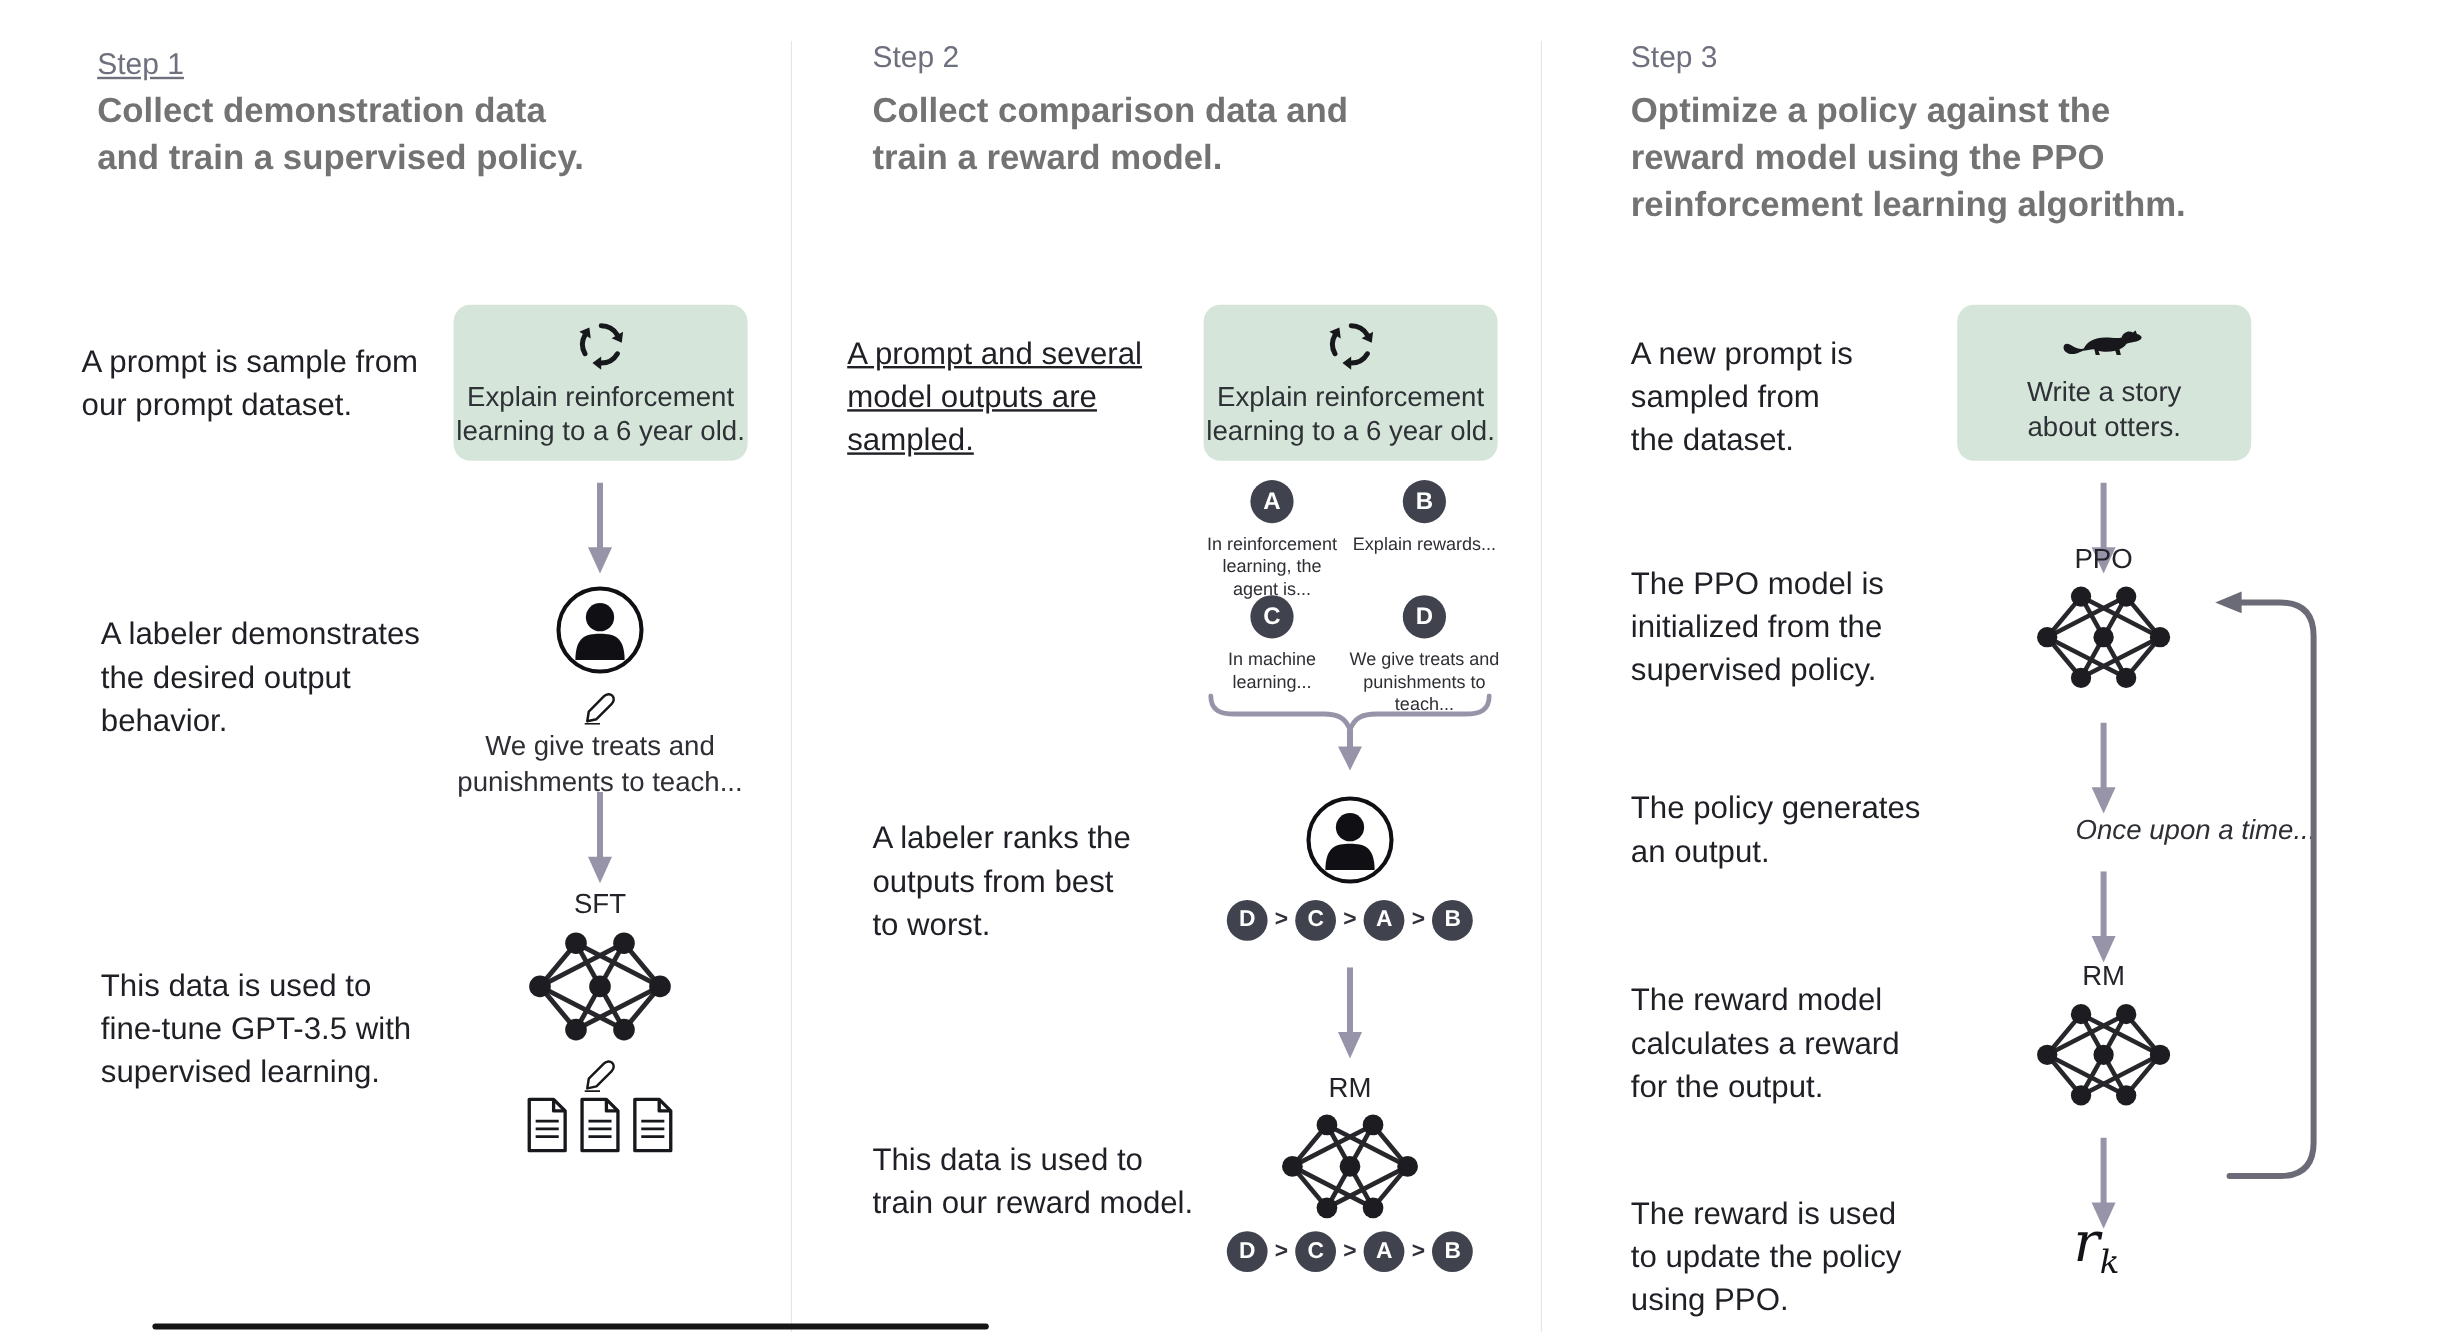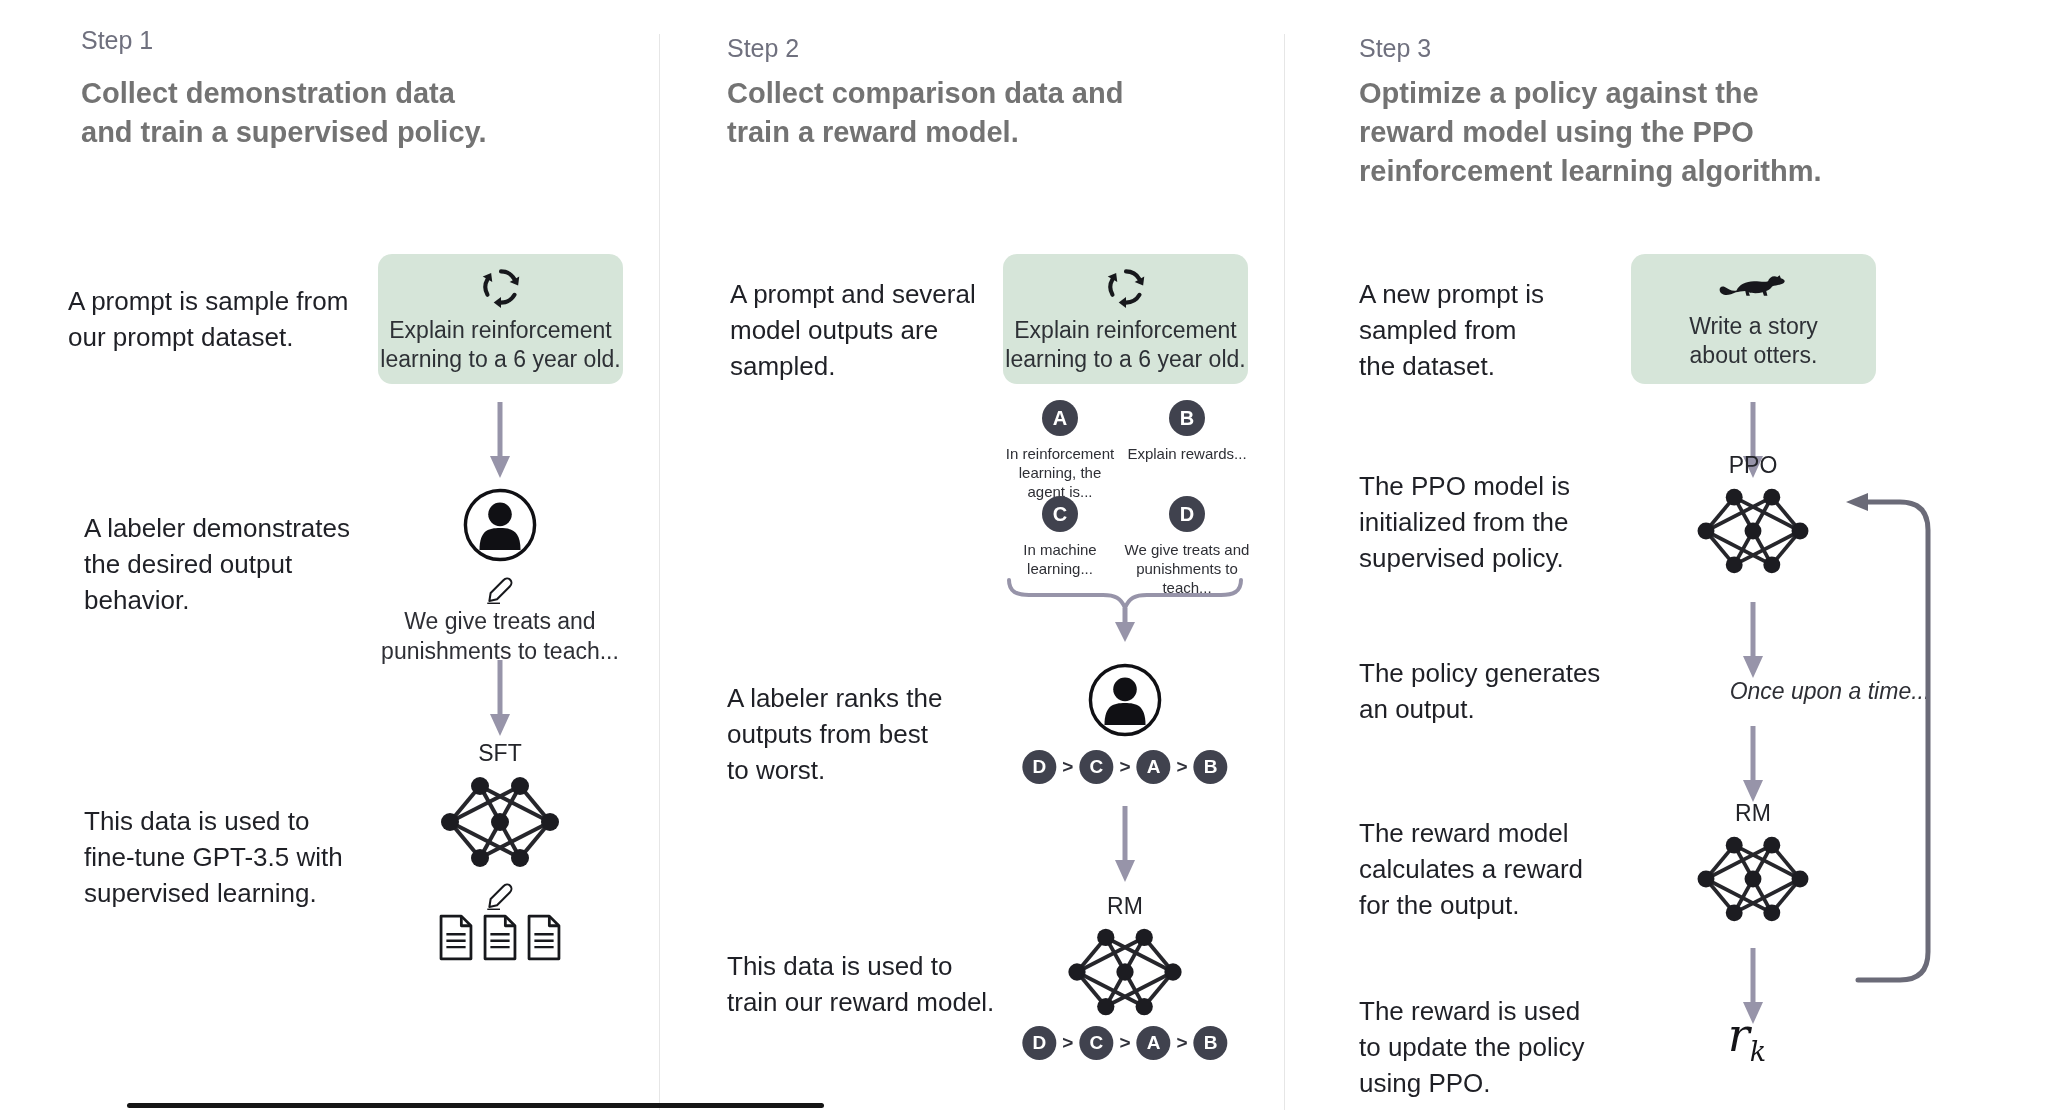--- a/index.html
+++ b/index.html
@@ -101,21 +101,21 @@
     </symbol>
   </defs>
 </svg>
 
 <div id="canvas">
 
   <div class="divider" style="left:659px;"></div>
   <div class="divider" style="left:1284px;"></div>
 
   <div>
-    <div class="abs steplabel" style="left:81px;top:26px;">Step 1</div>
+    <div class="abs steplabel" style="left:81px;top:40px;text-decoration:underline;">Step 1</div>
     <div class="abs title" style="left:81px;top:74px;">
       <div>Collect demonstration data</div>
       <div>and train a supervised policy.</div>
     </div>
 
     <div class="abs txt" style="left:68px;top:283px;">
       <div>A prompt is sample from</div>
       <div>our prompt dataset.</div>
     </div>
     <div class="abs gbox" style="left:378px;top:254px;">
@@ -177,21 +177,21 @@
     </div>
   </div>
 
   <div>
     <div class="abs steplabel" style="left:727px;top:34px;">Step 2</div>
     <div class="abs title" style="left:727px;top:74px;">
       <div>Collect comparison data and</div>
       <div>train a reward model.</div>
     </div>
 
-    <div class="abs txt" style="left:730px;top:276px;">
+    <div class="abs txt" style="left:706px;top:276px;text-decoration:underline;">
       <div>A prompt and several</div>
       <div>model outputs are</div>
       <div>sampled.</div>
     </div>
     <div class="abs gbox" style="left:1003px;top:254px;">
       <svg width="44" height="44">
           <use href="#cycle"></use>
         </svg>
       <div class="btxt">
         <div>Explain reinforcement</div>

